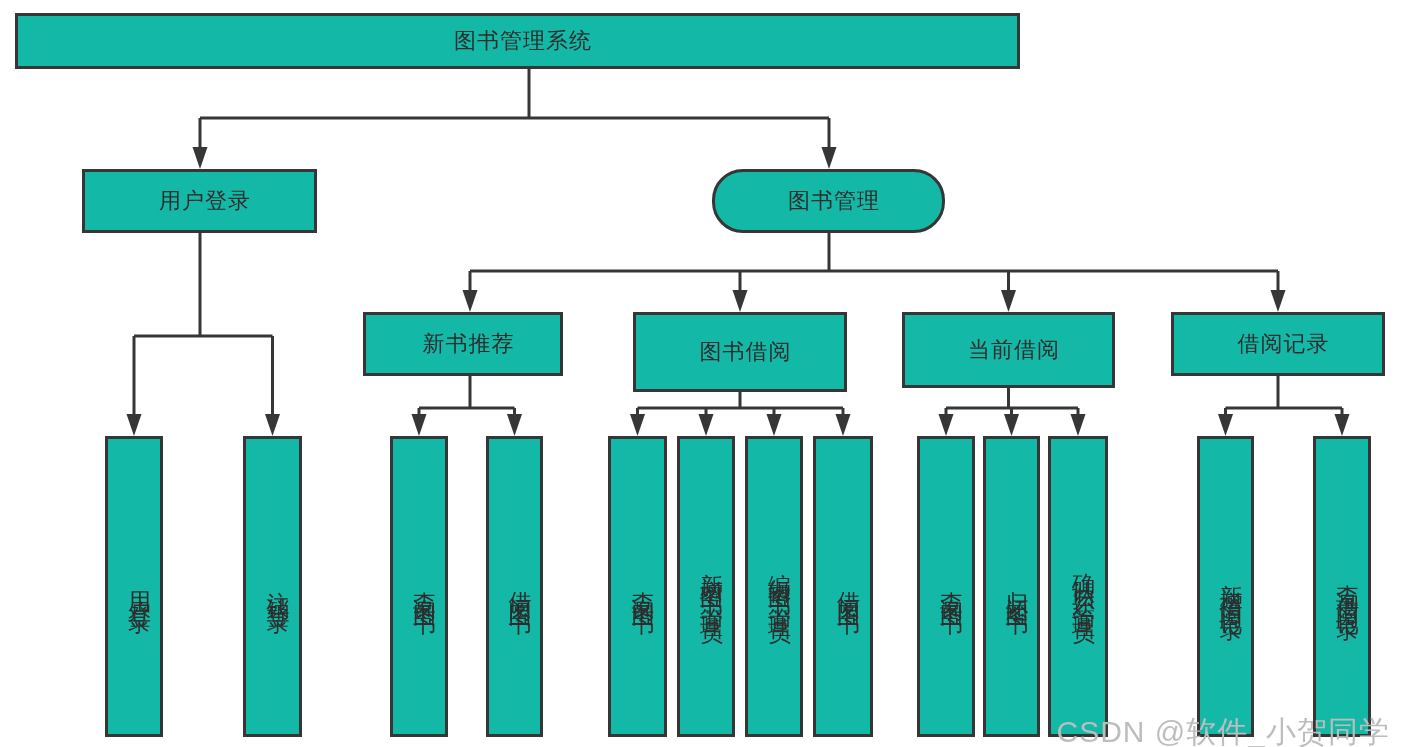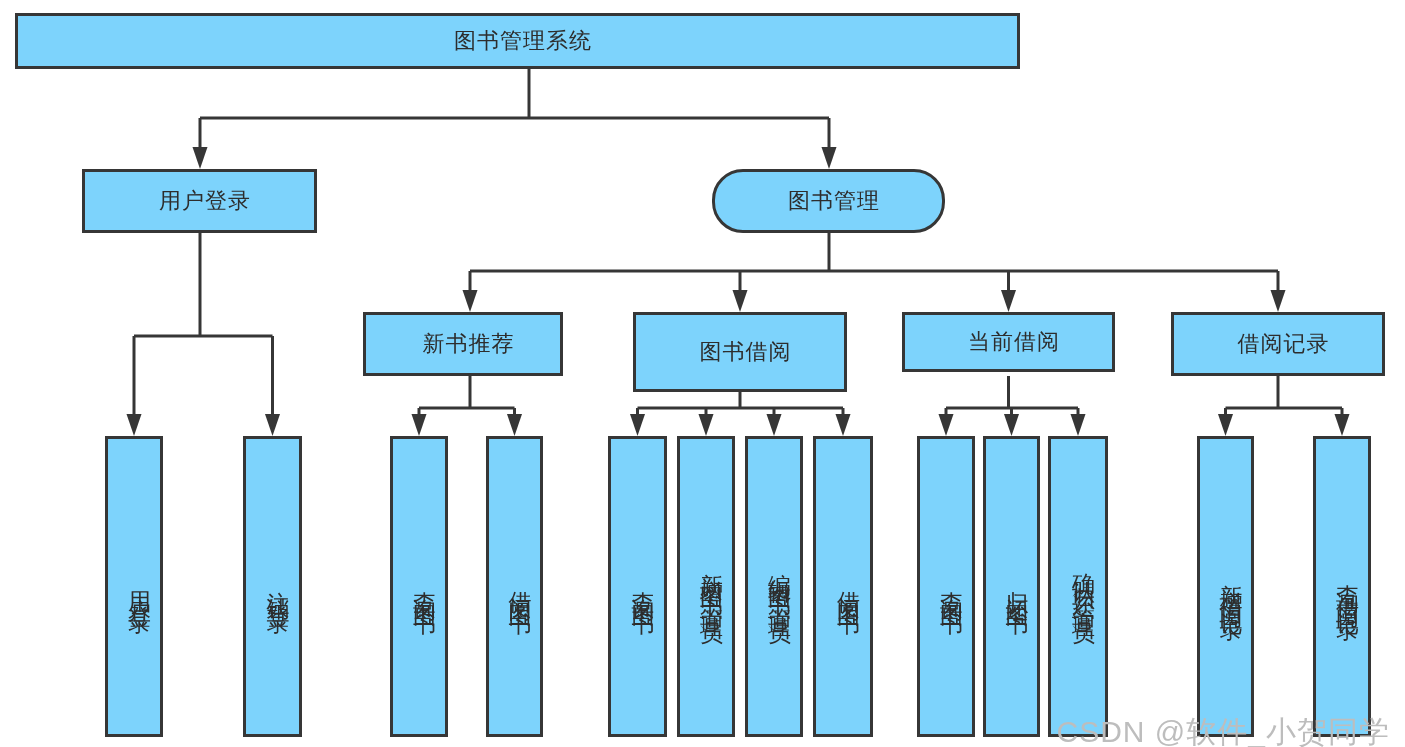--- a/index.html
+++ b/index.html
@@ -20,21 +20,21 @@
   #connectors {
     position: absolute;
     left: 0; top: 0;
     width: 1405px;
     height: 747px;
   }
   .node {
     position: absolute;
     box-sizing: border-box;
     border: 3px solid #363636;
-    background: #7dd3fc;
+    background: #14b8a6;
     color: #2d2d2d;
     display: flex;
     align-items: center;
     justify-content: center;
     text-align: center;
     padding-left: 11px;
   }
   .h-node {
     font-size: 22px;
     letter-spacing: 1px;
@@ -126,21 +126,21 @@
     <polygon points="1334.5,414 1349.5,414 1342,436"></polygon>
   </svg>
 
   <div class="node h-node" style="left:15px; top:13px; width:1005px; height:56px;">图书管理系统</div>
 
   <div class="node h-node" style="left:82px; top:169px; width:235px; height:64px;">用户登录</div>
   <div class="node h-node" style="left:712px; top:169px; width:233px; height:64px;border-radius:31px;">图书管理</div>
 
   <div class="node h-node" style="left:363px; top:312px; width:200px; height:64px;">新书推荐</div>
   <div class="node h-node" style="left:633px; top:312px; width:214px; height:80px;">图书借阅</div>
-  <div class="node h-node" style="left:902px; top:312px; width:213px; height:60px;">当前借阅</div>
+  <div class="node h-node" style="left:902px; top:312px; width:213px; height:76px;">当前借阅</div>
   <div class="node h-node" style="left:1171px; top:312px; width:214px; height:64px;">借阅记录</div>
 
   <div class="node v-node" style="left:105px; top:436px; width:58px; height:301px;">用户登录</div>
   <div class="node v-node" style="left:243px; top:436px; width:59px; height:301px;">注销登录</div>
 
   <div class="node v-node" style="left:390px; top:436px; width:58px; height:301px;">查询图书</div>
   <div class="node v-node" style="left:486px; top:436px; width:57px; height:301px;">借阅图书</div>
 
   <div class="node v-node" style="left:608px; top:436px; width:59px; height:301px;">查询图书</div>
   <div class="node v-node" style="left:677px; top:436px; width:58px; height:301px;">新增图书（管理员）</div>

